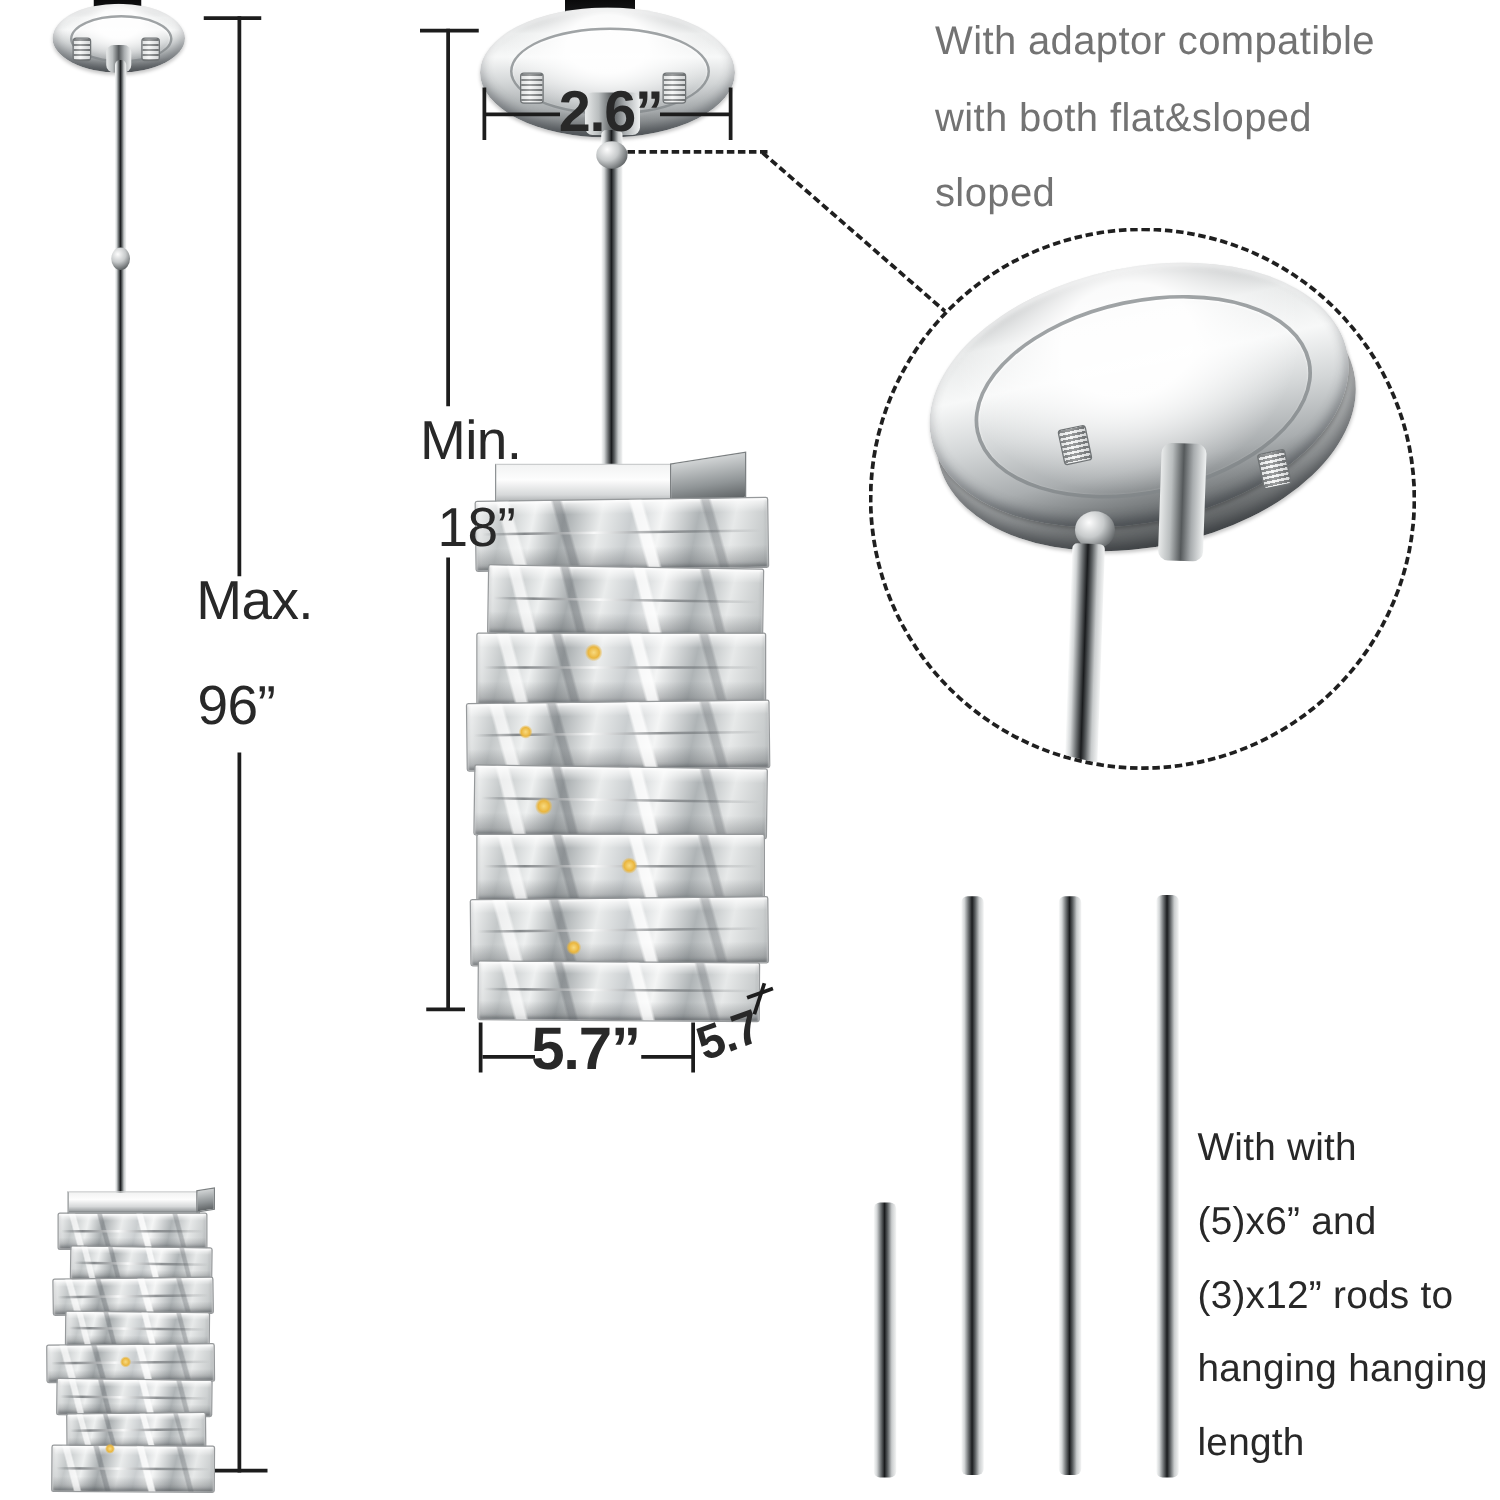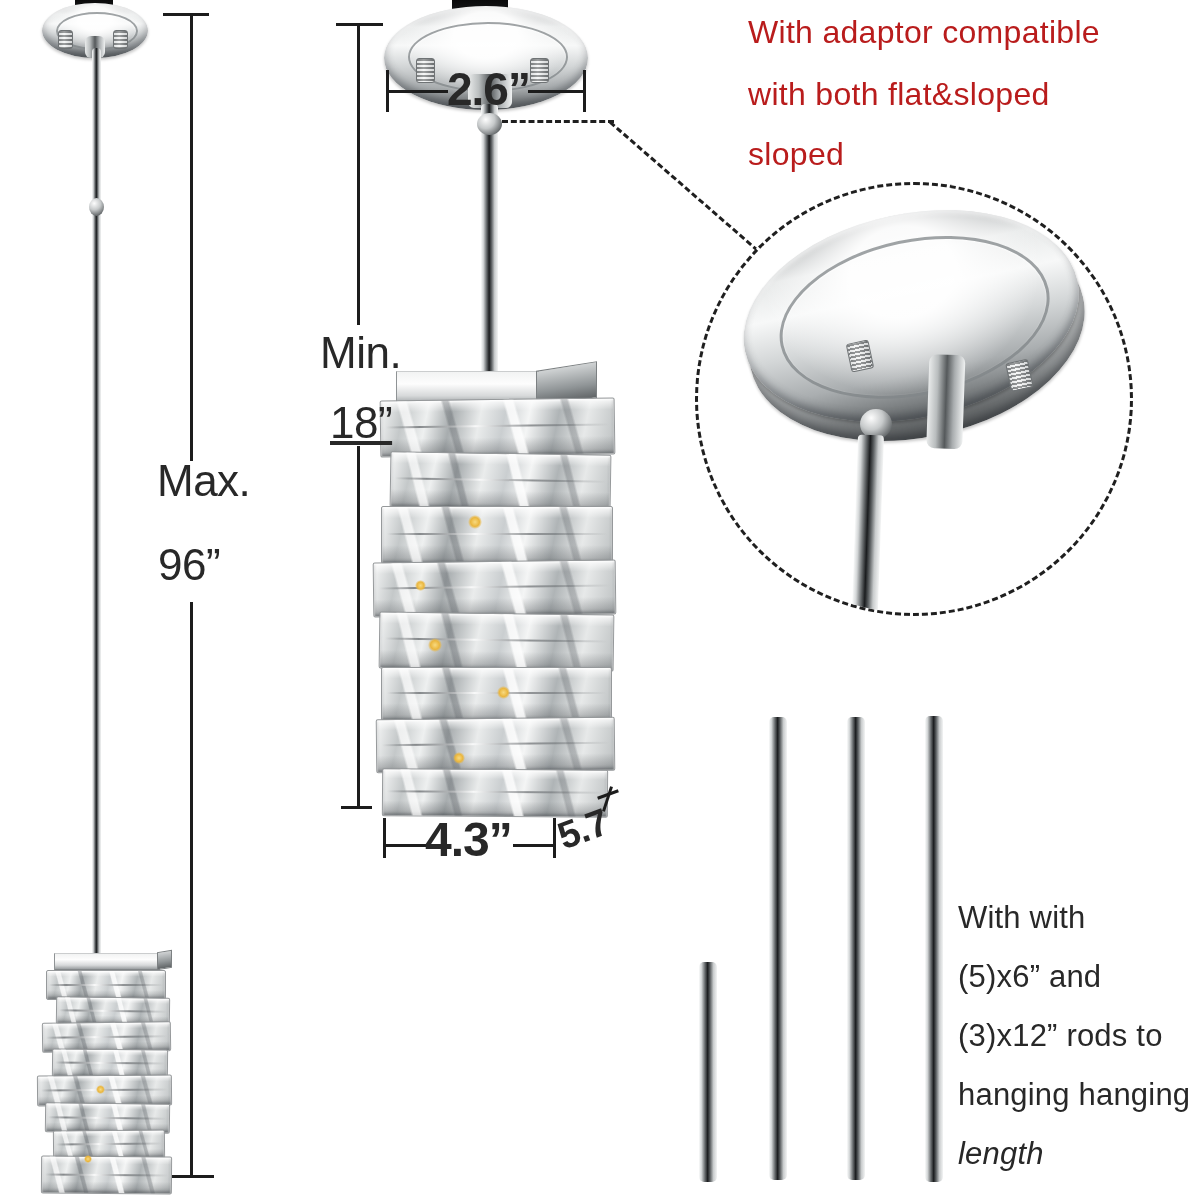--- a/index.html
+++ b/index.html
@@ -43,21 +43,21 @@
     box-shadow: inset 0 1px 2px #fff, inset 0 -2px 3px rgba(50,55,60,.4);}
   .slab::before{content:"";position:absolute;inset:0;
     background:linear-gradient(75deg, transparent 0 12%, rgba(255,255,255,.7) 13% 16%, transparent 17% 30%, rgba(90,95,100,.35) 31% 33%, transparent 34% 55%, rgba(255,255,255,.8) 56% 59%, transparent 60% 78%, rgba(88,93,98,.3) 79% 81%, transparent 82%);}
   .slab::after{content:"";position:absolute;left:2%;right:2%;top:46%;height:2px;
     background:linear-gradient(90deg, transparent, rgba(70,74,78,.6) 15%, rgba(255,255,255,.75) 40%, rgba(70,74,78,.55) 65%, transparent);}
   .glow{position:absolute;border-radius:50%;
     background:radial-gradient(circle,#f8da80 0%,#eab63e 45%, rgba(234,182,62,0) 72%);}
   .ball{position:absolute;border-radius:50%;
     background:radial-gradient(circle at 35% 30%,#fdfdfd,#c7cacb 40%,#6b6f71 75%,#3a3d3f);}
   
-  .note-line{position:absolute;font-size:32px;letter-spacing:.3px;color:#b91c1c;white-space:nowrap;}
+  .note-line{position:absolute;font-size:32px;letter-spacing:.3px;color:#737373;white-space:nowrap;}
   .note2-line{position:absolute;font-size:31px;letter-spacing:.2px;color:#282828;white-space:nowrap;}
   .detail-circle{position:absolute;border:3px dashed #1f1f1f;border-radius:50%;overflow:hidden;background:#fff;}
 </style>
 </head>
 <body>
 
 <div id="canvas">
 
   <div>
     <div class="mount" style="left:75px;top:0;width:38px;height:26px;"></div>
@@ -115,40 +115,40 @@
     <div class="glow" style="left:468px;top:515px;width:14px;height:14px;"></div>
     <div class="glow" style="left:415px;top:580px;width:11px;height:11px;"></div>
     <div class="glow" style="left:428px;top:638px;width:14px;height:14px;"></div>
     <div class="glow" style="left:497px;top:686px;width:13px;height:13px;"></div>
     <div class="glow" style="left:453px;top:752px;width:12px;height:12px;"></div>
   </div>
 
   <div>
     <div class="dl" style="left:336px;top:23px;width:47px;height:3px;"></div>
     <div class="dl" style="left:357px;top:23px;width:3px;height:302px;"></div>
-    <div class="lbl lbl-big" style="left:320px;top:328px;">Min.</div>
-    <div class="lbl lbl-big" style="left:330px;top:398px;text-decoration:underline;">18”</div>
+    <div class="lbl lbl-big" style="left:336px;top:328px;">Min.</div>
+    <div class="lbl lbl-big" style="left:350px;top:398px;">18”</div>
     <div class="dl" style="left:357px;top:446px;width:3px;height:362px;"></div>
     <div class="dl" style="left:341px;top:806px;width:31px;height:3px;"></div>
   </div>
 
   <div>
     <div class="dl" style="left:386px;top:70px;width:3px;height:42px;"></div>
     <div class="dl" style="left:388px;top:90px;width:60px;height:3px;"></div>
     <div class="dl" style="left:528px;top:90px;width:57px;height:3px;"></div>
     <div class="dl" style="left:583px;top:70px;width:3px;height:42px;"></div>
     <div class="lbl lbl-bold" style="left:447px;top:62px;font-size:46px;">2.6”</div>
   </div>
 
   <div>
     <div class="dl" style="left:383px;top:818px;width:3px;height:40px;"></div>
     <div class="dl" style="left:386px;top:844px;width:42px;height:3px;"></div>
     <div class="dl" style="left:513px;top:844px;width:42px;height:3px;"></div>
     <div class="dl" style="left:553px;top:818px;width:3px;height:40px;"></div>
-    <div class="lbl lbl-bold" style="left:425px;top:812px;font-size:48px;">4.3”</div>
+    <div class="lbl lbl-bold" style="left:425px;top:812px;font-size:48px;">5.7”</div>
   </div>
   <div>
     <div class="lbl lbl-bold" style="left:558px;top:808px;font-size:38px;transform:rotate(-20deg);">5.7</div>
     <div class="dl" style="left:597px;top:793px;width:22px;height:3px;transform:rotate(-20deg);"></div>
     <div class="dl" style="left:606px;top:786px;width:3px;height:26px;transform:rotate(18deg);"></div>
   </div>
 
   <div class="dash-h" style="left:502px;top:120px;width:112px;"></div>
   <div class="dash-h" style="left:611px;top:121px;width:196px;transform:rotate(41deg);transform-origin:0 0;"></div>
 
@@ -176,16 +176,16 @@
     <div class="rodv" style="left:769px;top:717px;width:18px;height:463px;border-radius:5px;"></div>
     <div class="rodv" style="left:847px;top:717px;width:18px;height:463px;border-radius:5px;"></div>
     <div class="rodv" style="left:925px;top:716px;width:18px;height:466px;border-radius:5px;"></div>
   </div>
 
   <div>
     <div class="note2-line" style="left:958px;top:900px;">With with</div>
     <div class="note2-line" style="left:958px;top:959px;">(5)x6” and</div>
     <div class="note2-line" style="left:958px;top:1018px;">(3)x12” rods to</div>
     <div class="note2-line" style="left:958px;top:1077px;">hanging hanging</div>
-    <div class="note2-line" style="left:958px;top:1136px;font-style:italic;">length</div>
+    <div class="note2-line" style="left:958px;top:1136px;">length</div>
   </div>
 
 </div>
 
 </body></html>

